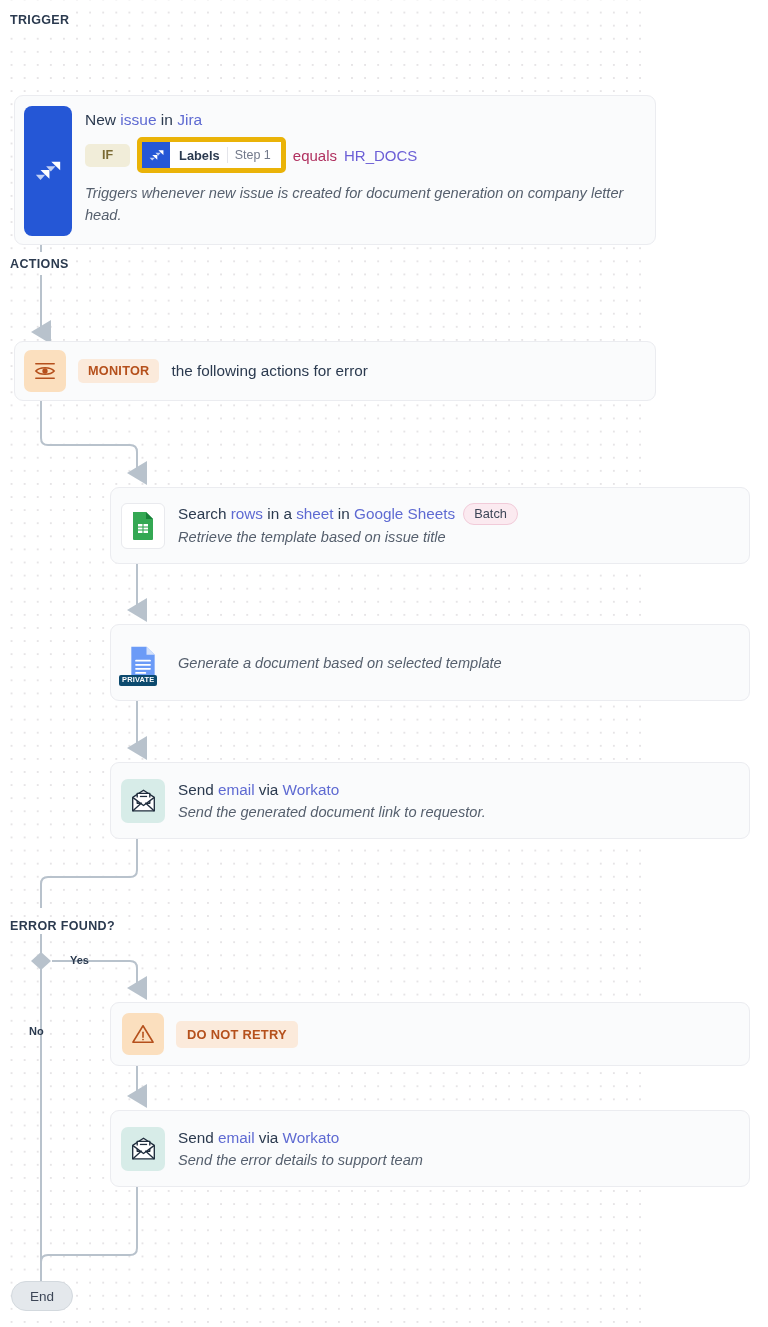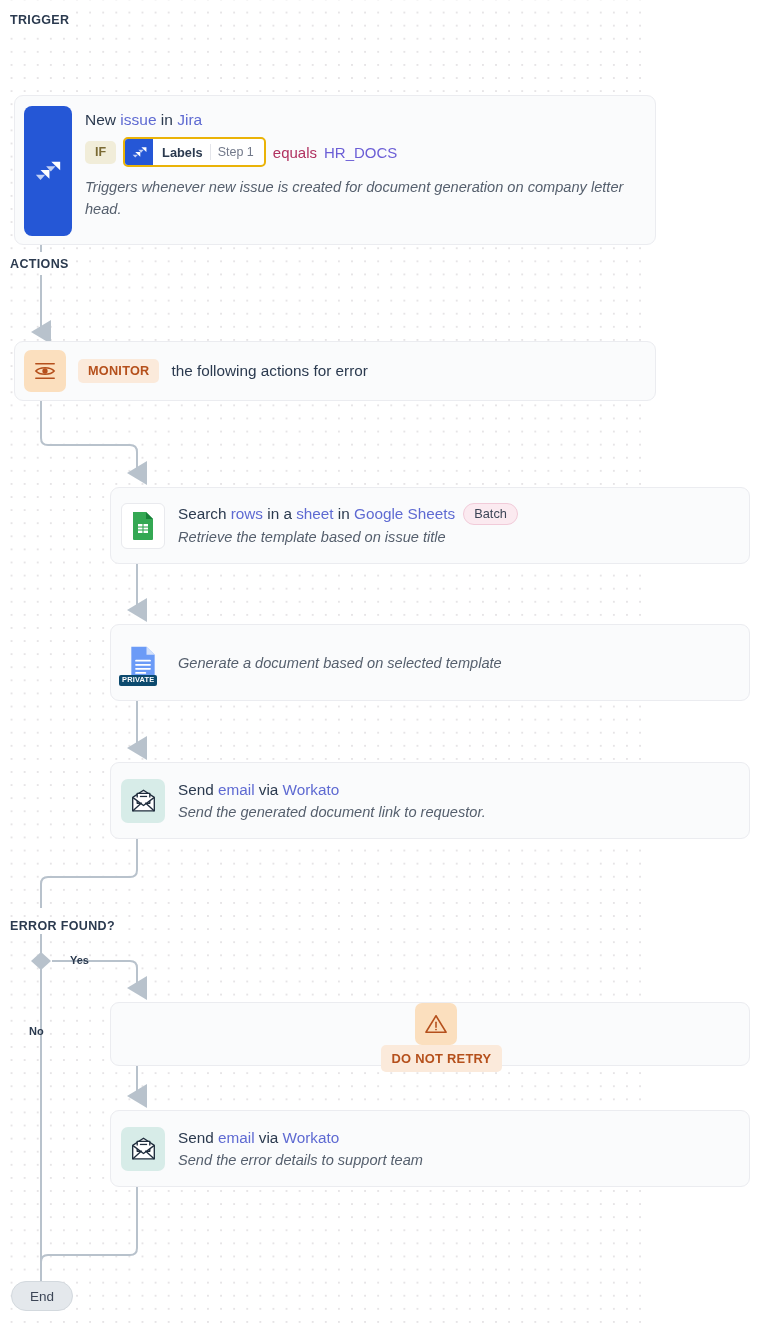--- a/index.html
+++ b/index.html
@@ -54,25 +54,25 @@
     border-radius:8px;
   }
   .jira-logo{position:absolute;left:50%;top:50%;transform:translate(-50%,-50%);}
   .trig-body{position:absolute;left:70px;top:13px;right:14px;}
   .trig-title{font-size:15.5px;line-height:21px;color:#2b3a4f;margin-bottom:7px;}
   .lnk{color:#5e6ad2;}
   .cond-row{display:flex;align-items:center;gap:7px;margin-bottom:9px;}
   .if-chip{
     background:#f1edd9;color:#7a6a33;
     font-size:12.5px;font-weight:bold;
-    padding:4px 10px;border-radius:5px;line-height:15px;
+    padding:4px 17px;border-radius:5px;line-height:15px;
   }
   .pill{
     display:inline-flex;align-items:stretch;
-    border:2px solid #eab308;border-radius:5px;
+    border:5px solid #eab308;border-radius:5px;
     background:#ffffff;overflow:hidden;height:26px;
   }
   .pill-ico{
     width:28px;background:#2557d6;
     display:flex;align-items:center;justify-content:center;
   }
   .pill-label{
     display:flex;align-items:center;padding:0 7px 0 9px;
     font-size:12.8px;font-weight:bold;color:#2b3a4f;
   }
@@ -324,21 +324,21 @@
       </span>
     </div>
   </div>
 
   <div class="sec-label" style="left:10px;top:918px;">ERROR FOUND?</div>
 
   <div class="branch-lab" id="yes-label">Yes</div>
   <div class="branch-lab" id="no-label">No</div>
 
   <div class="card act-card" id="retry-card">
-    <div class="act-inner" style="padding-left:11px;flex-direction:column;">
+    <div class="act-inner" style="padding-left:11px;">
       <span class="warn-ico-box">
         <svg width="24" height="22" viewBox="0 0 26 24" fill="none" stroke="#b5501c" stroke-width="1.7" stroke-linejoin="round" stroke-linecap="round">
           <path d="M13 3 L24 21 H2 Z"></path>
           <line x1="13" y1="10" x2="13" y2="15.5"></line>
           <circle cx="13" cy="18" r="0.95" fill="#b5501c" stroke="none"></circle>
         </svg>
       </span>
       <span class="retry-chip">DO NOT RETRY</span>
     </div>
   </div>

